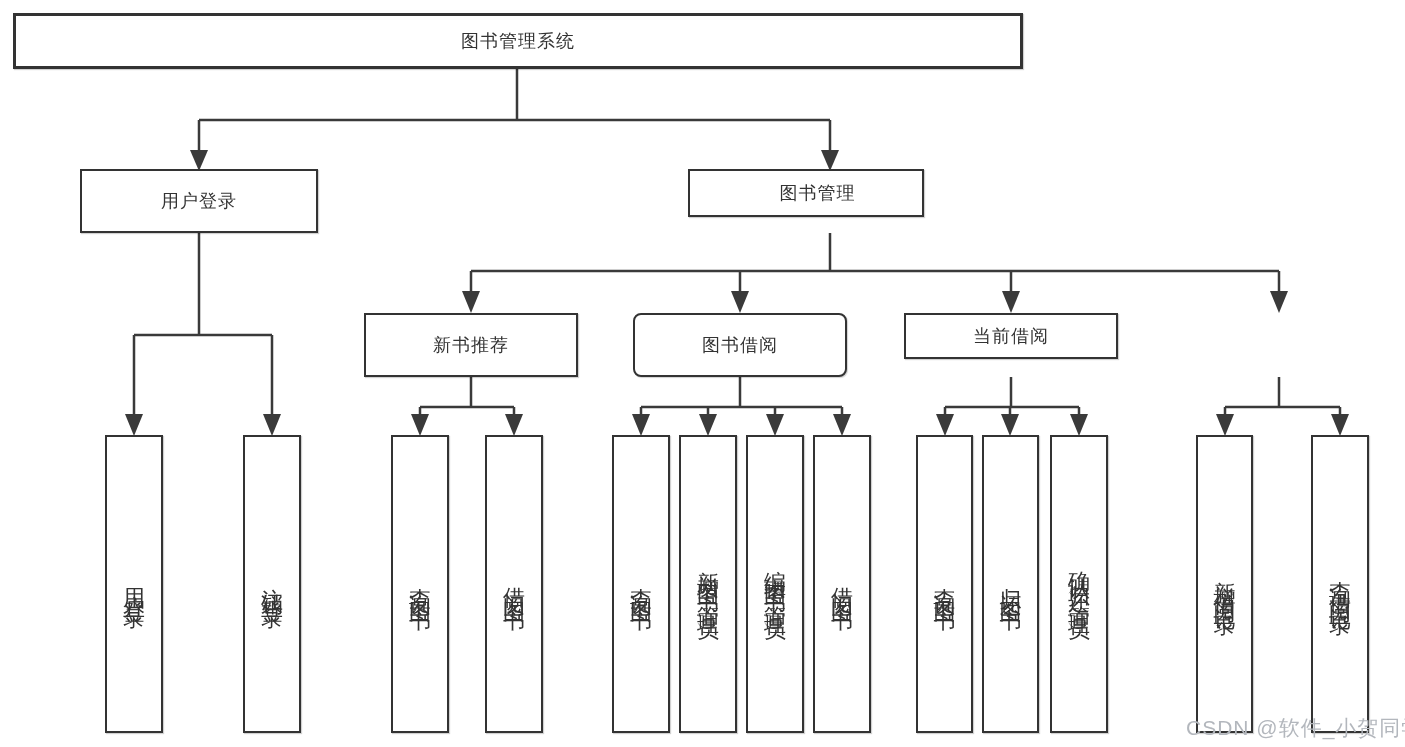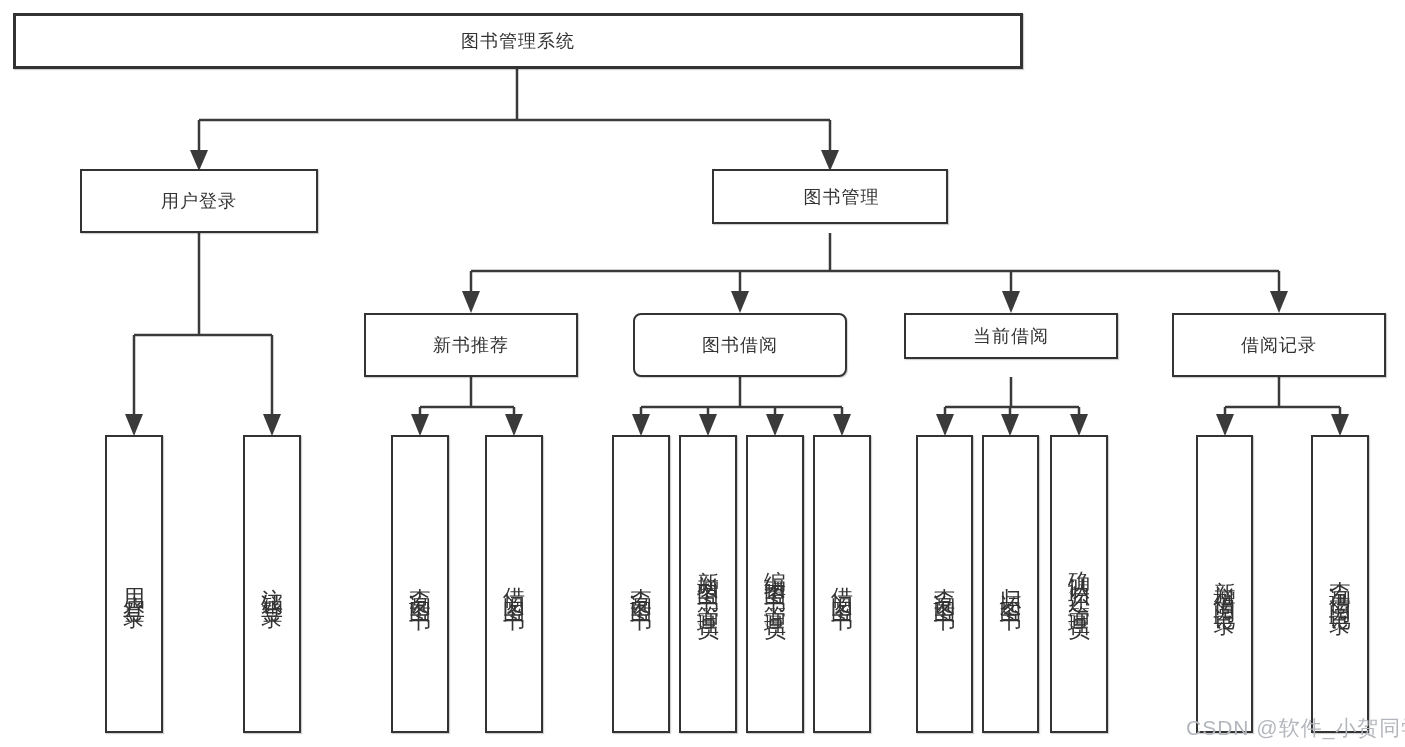--- a/index.html
+++ b/index.html
@@ -99,35 +99,32 @@
     <polygon points="1331,414 1349,414 1340,436" fill="#3a3a3a"></polygon>
   </svg>
 
   <div class="node h root" style="left:13px; top:13px; width:1010px; height:56px;">
     <span>图书管理系统</span>
   </div>
 
   <div class="node h" style="left:80px; top:169px; width:238px; height:64px;">
     <span>用户登录</span>
   </div>
-  <div class="node h" style="left:712px; top:169px; width:236px; height:55px;padding-left:23px;">
+  <div class="node h" style="left:688px; top:169px; width:236px; height:48px;padding-left:23px;">
     <span>图书管理</span>
   </div>
 
   <div class="node h" style="left:364px; top:313px; width:214px; height:64px;">
     <span>新书推荐</span>
   </div>
   <div class="node h" style="left:633px; top:313px; width:214px; height:64px;border-radius:8px;">
     <span>图书借阅</span>
   </div>
   <div class="node h" style="left:904px; top:313px; width:214px; height:46px;">
     <span>当前借阅</span>
-  </div>
-  <div class="node h" style="left:1172px; top:313px; width:214px; height:64px;">
-    <span>借阅记录</span>
   </div>
 
   <div class="node leaf" style="left:105px; top:435px; width:58px; height:298px;">
     <span class="vtext">用户登录</span>
   </div>
   <div class="node leaf" style="left:243px; top:435px; width:58px; height:298px;">
     <span class="vtext">注销登录</span>
   </div>
 
   <div class="node leaf" style="left:391px; top:435px; width:58px; height:298px;">

